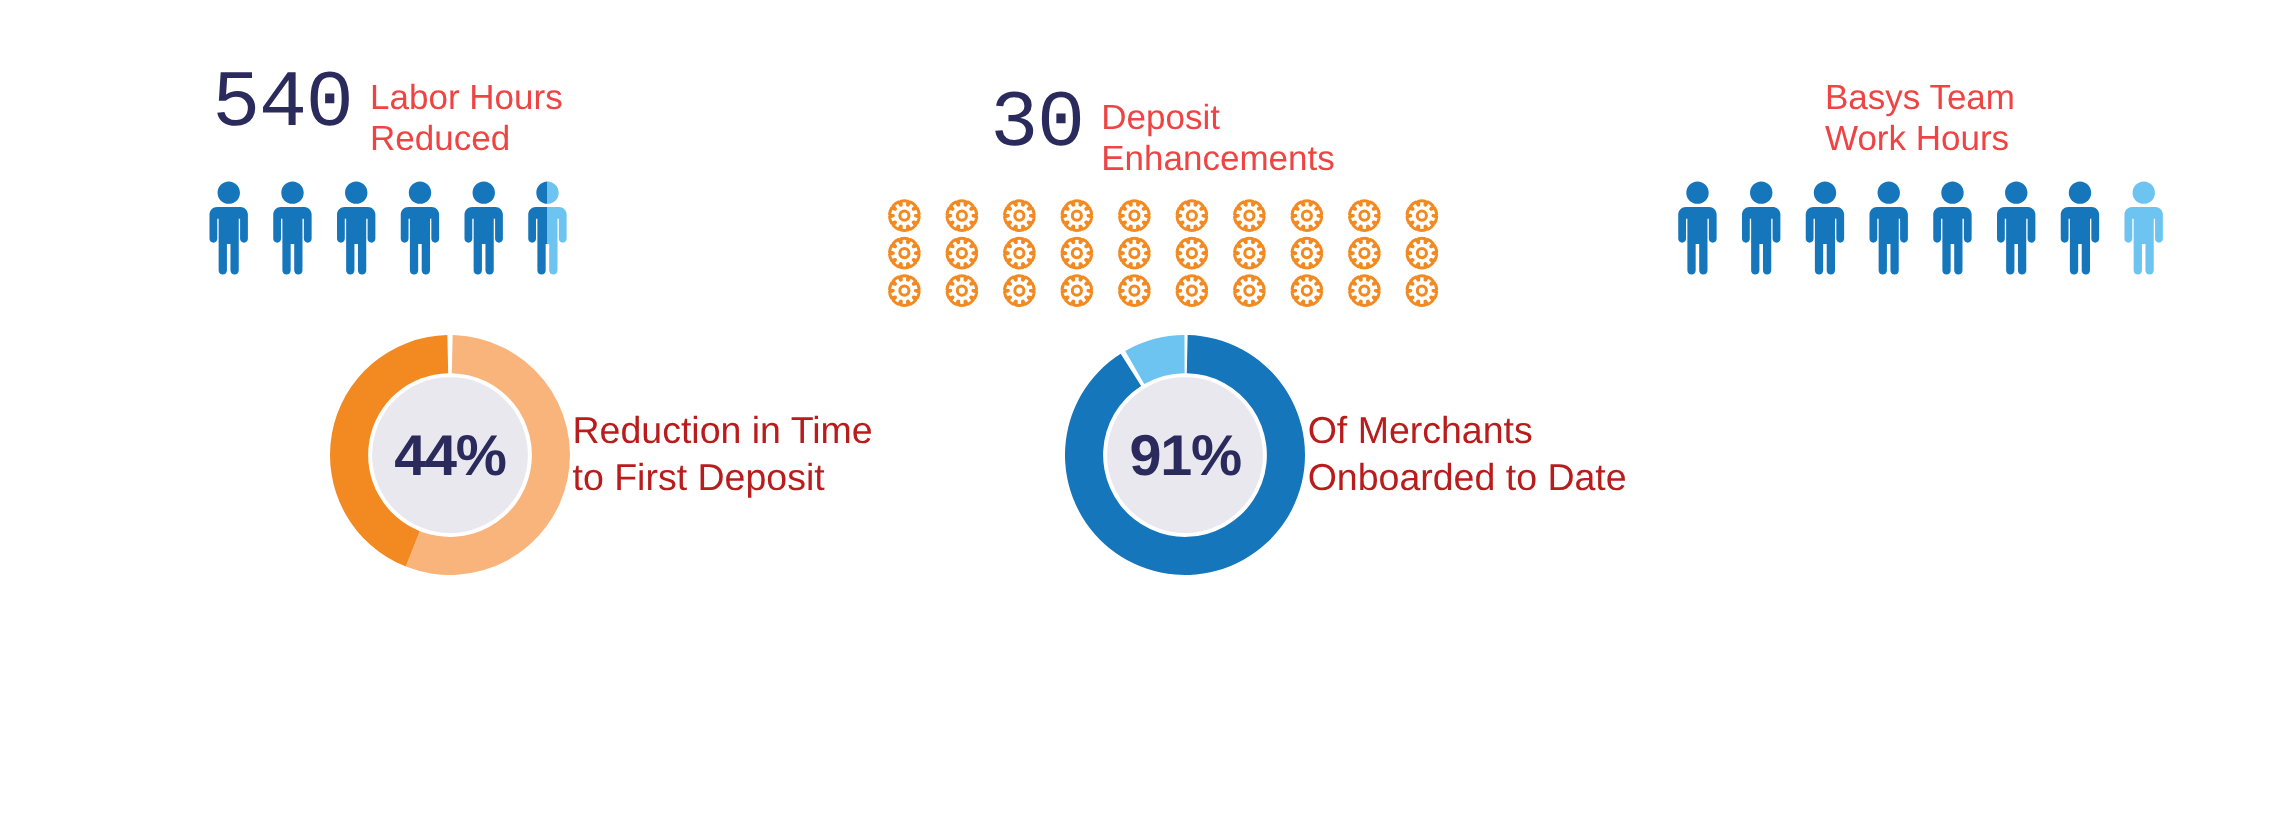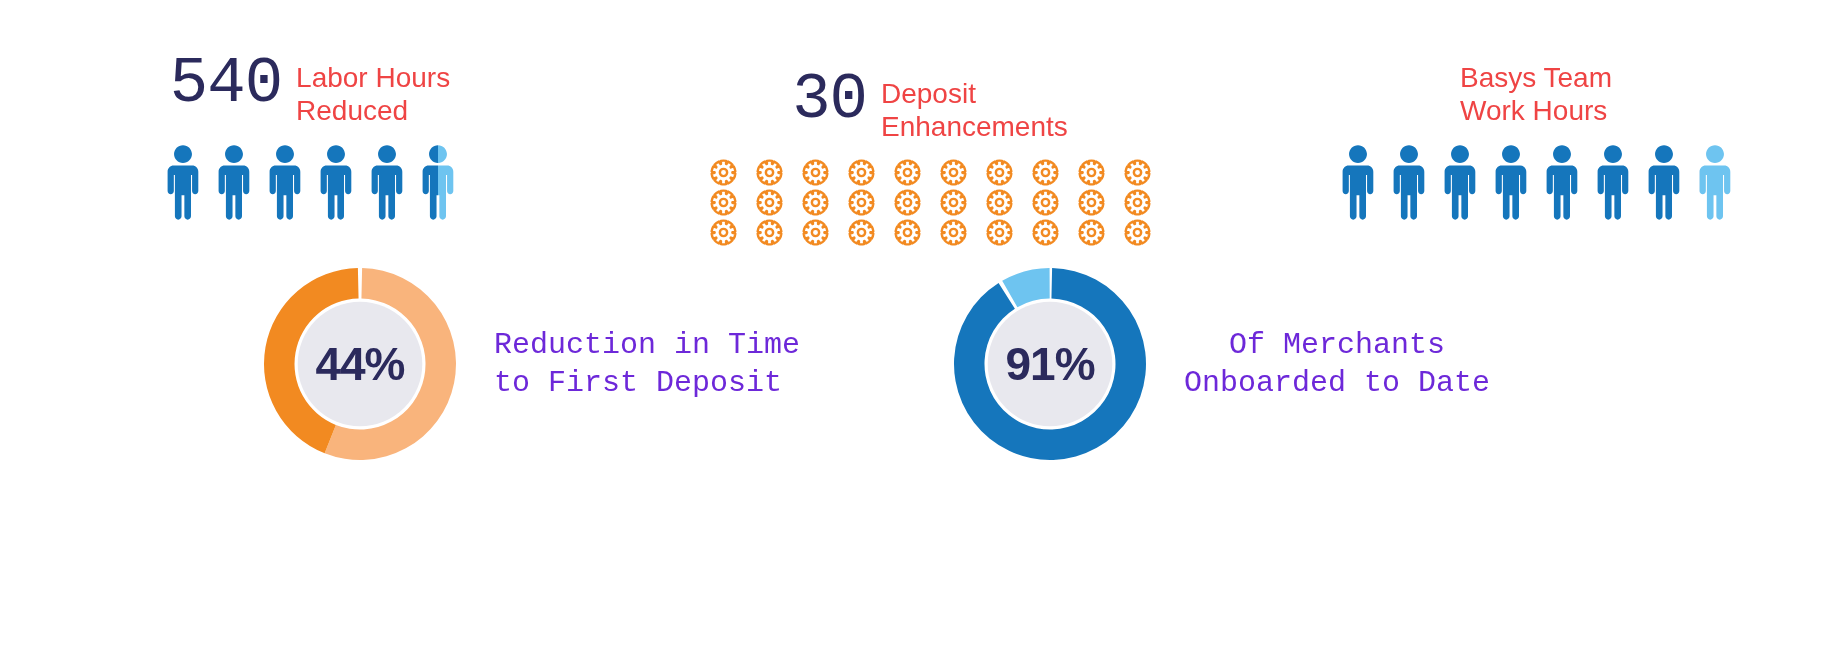--- a/index.html
+++ b/index.html
@@ -82,23 +82,22 @@
   
   .bottom-row {
     display: flex;
     align-items: center;
     padding-left: 262px;
     margin-top: 66px;
   }
   .donut-block {
     display: flex;
     align-items: center;
-    gap: 36px;
-  }
-  .donut-block.second { margin-left: 152px; text-align: center; }
+  }
+  .donut-block.second { margin-left: 152px; }
   .donut-wrap {
     position: relative;
     width: 196px;
     height: 196px;
     flex: 0 0 auto;
   }
   .donut-wrap svg { display: block; }
   .donut-value {
     position: absolute;
     inset: 0;
@@ -106,23 +105,22 @@
     align-items: center;
     justify-content: center;
     font-size: 46px;
     font-weight: 700;
     letter-spacing: -1px;
     color: #2b2a5c;
   }
   .donut-caption {
     font-size: 30px;
     line-height: 1.28;
-    color: #6d28d9;
+    color: #b91c1c;
     white-space: pre-line;
-    font-family: Liberation Mono, monospace;
   }
 </style>
 </head>
 <body>
 
 <div class="top-row">
 
   <div class="stat-block block-1">
     <div class="stat-head">
       <div class="stat-number">540</div>

